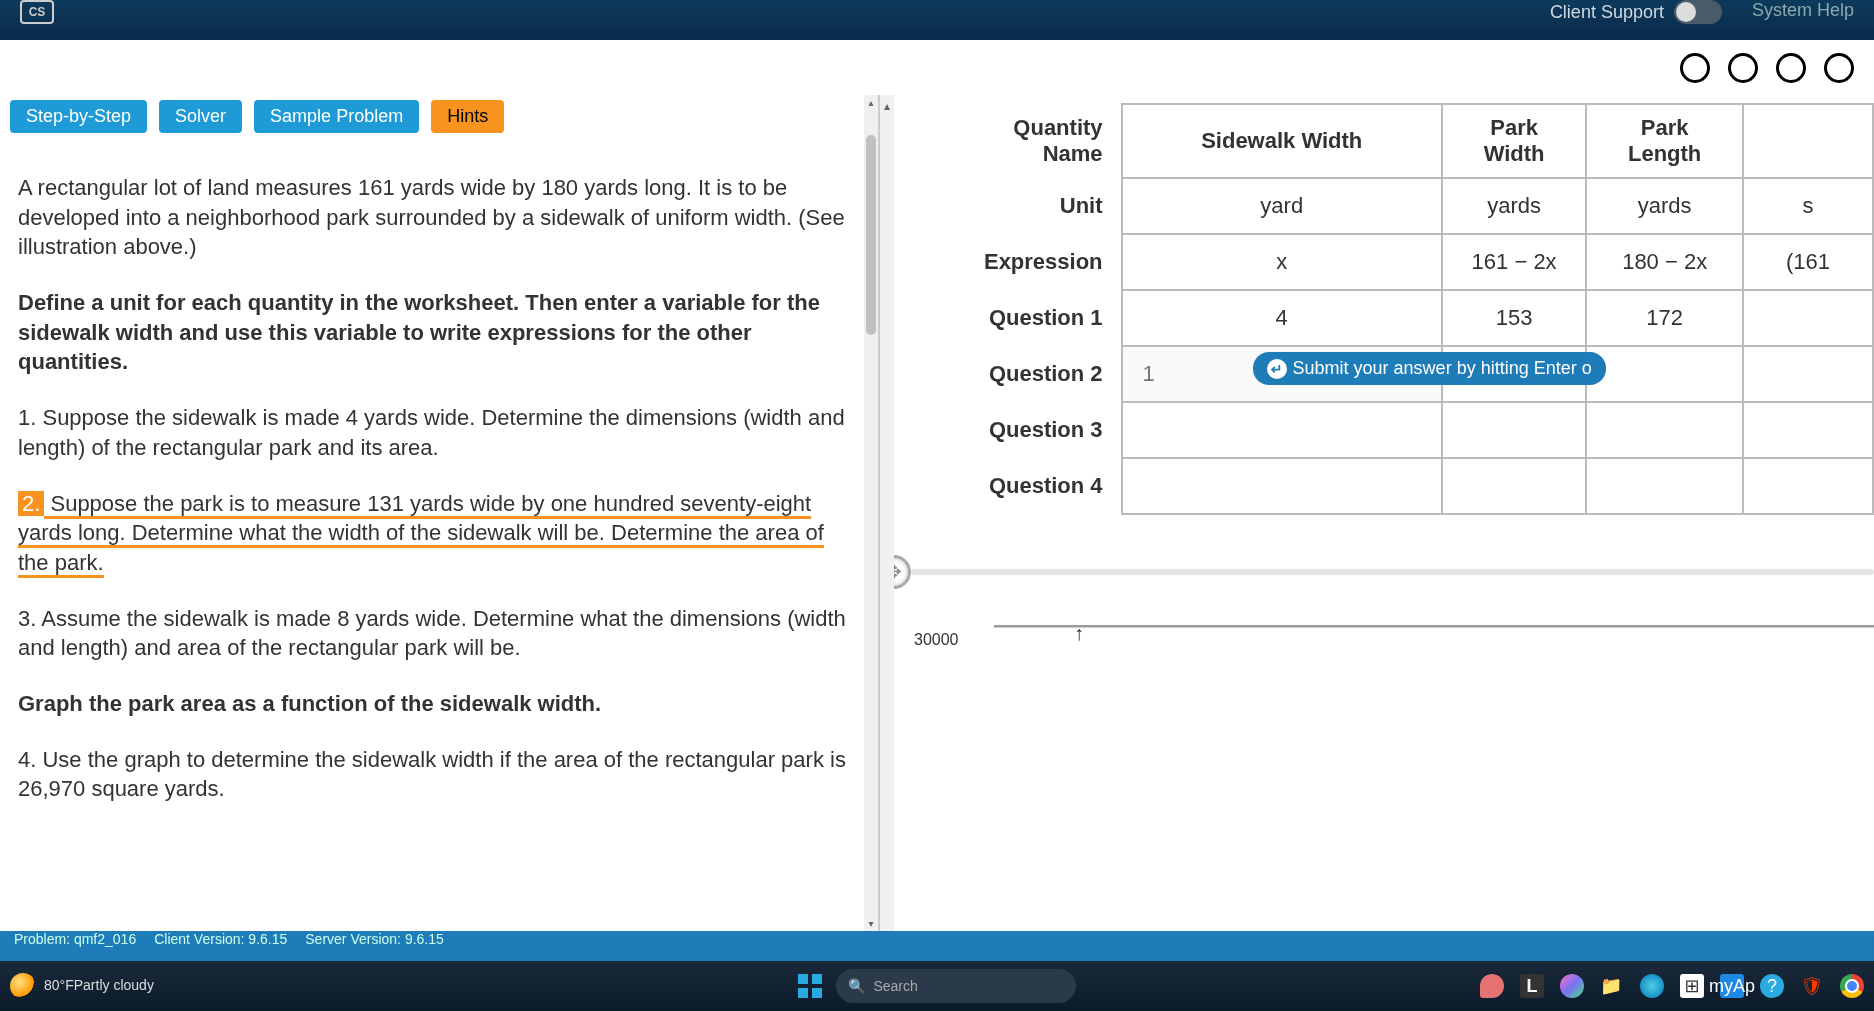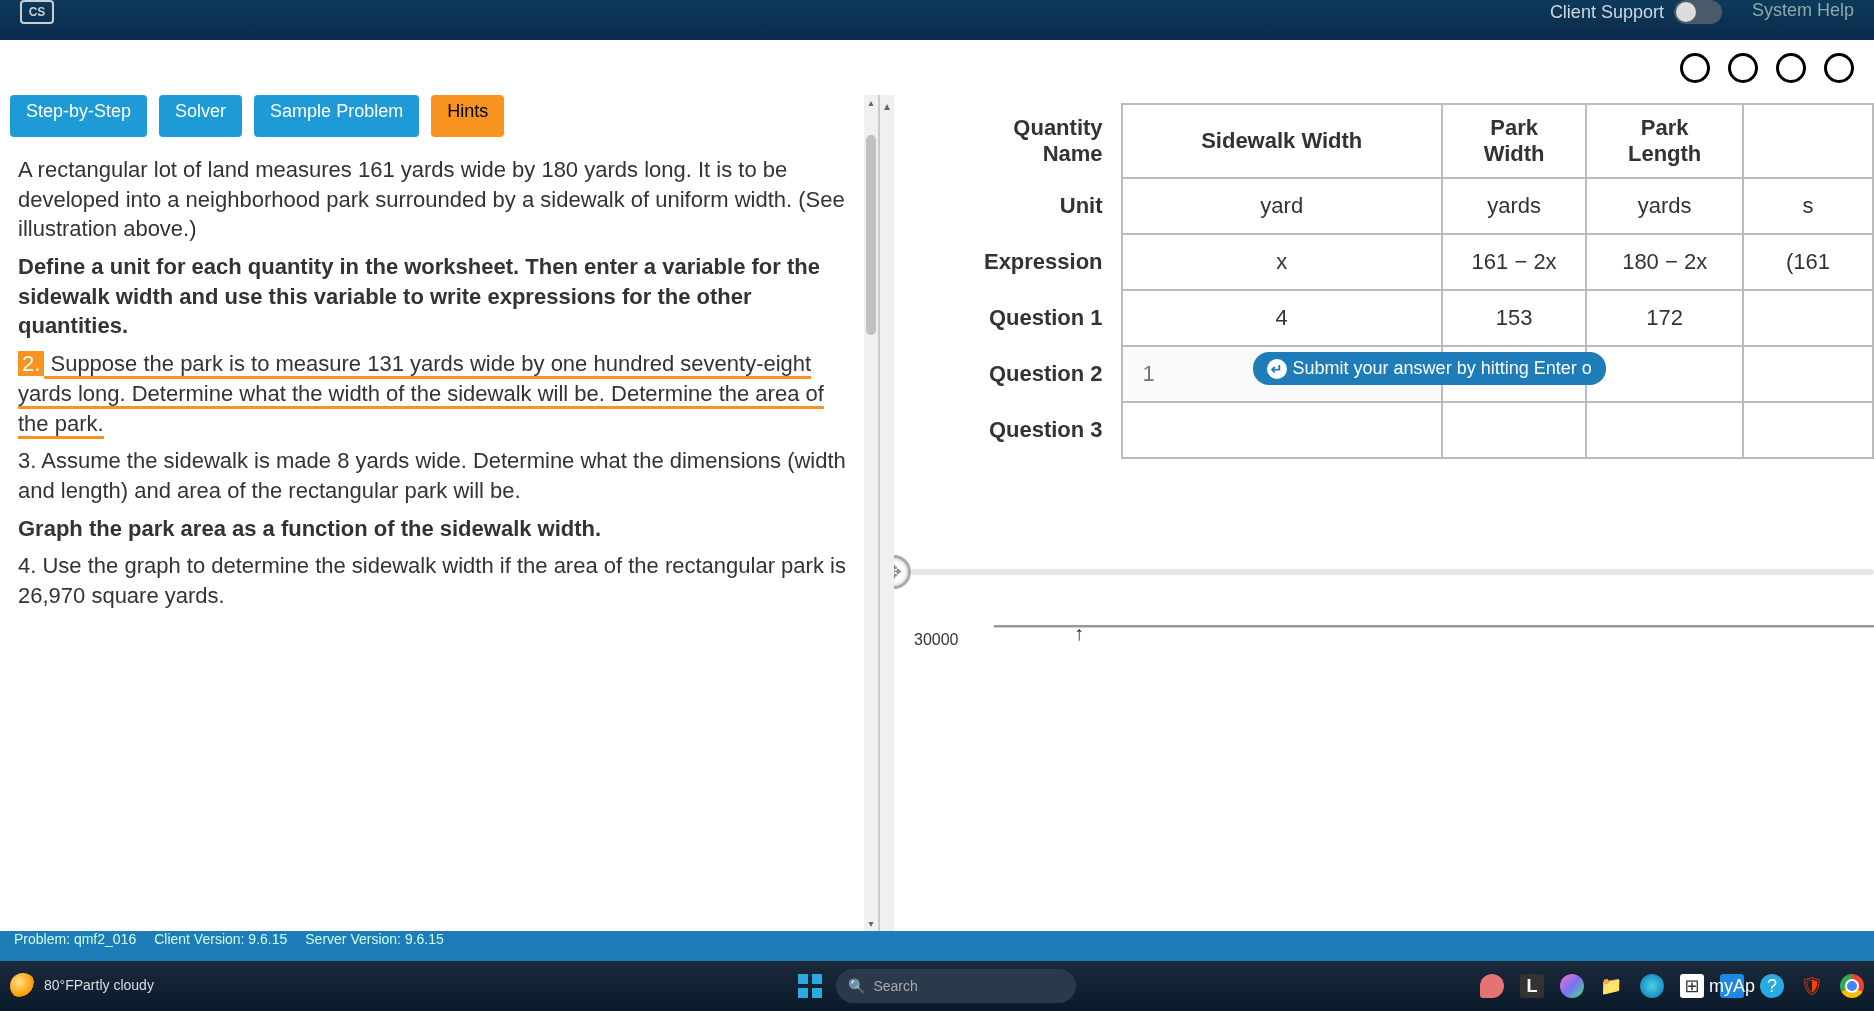--- a/index.html
+++ b/index.html
@@ -29,33 +29,33 @@
 
 .workspace {
   position:absolute; top:95px; left:0; right:0; bottom:80px; background:#fff; display:flex;
 }
 
 .left-pane {
   flex: 0 0 880px; position:relative; display:flex; flex-direction:column;
   border-right: 2px solid #ccc;
 }
 .tab-row {
-  display:flex; gap:12px; padding: 0 10px; height: 42px;
+  display:flex; gap:12px; padding: 0 10px; align-items:center; height: 42px;
 }
 .tab {
   padding: 6px 16px; border-radius:4px; font-size:18px; cursor:pointer;
 }
 .tab-blue { background:#1e9bd6; color:#fff; }
 .tab-orange { background:#f7931e; color:#000000; }
 
 .problem-body {
   padding: 10px 18px 18px 18px; font-size: 22px; color:#333; line-height: 1.35;
   overflow:auto;
 }
-.problem-body p { margin: 8px 0; }
+.problem-body p { margin: 26px 0; }
 .problem-body .bold { font-weight: bold; }
 .hl { background: #f7931e; color:#fff; padding: 0 4px; }
 .ul-or { border-bottom: 3px solid #f7931e; }
 
 .divider-vert {
   width: 14px; background: #f0f0f0; display:flex; flex-direction:column; align-items:center; justify-content:flex-start;
 }
 .divider-vert .arrow { margin-top:4px; font-size:12px; color:#666; }
 
 .right-pane {
@@ -166,20 +166,21 @@
       <div class="tab-row">
         <div class="tab tab-blue">Step-by-Step</div>
         <div class="tab tab-blue">Solver</div>
         <div class="tab tab-blue">Sample Problem</div>
         <div class="tab tab-orange">Hints</div>
       </div>
 
       <div class="problem-body">
         <p>A rectangular lot of land measures 161 yards wide by 180 yards long. It is to be developed into a neighborhood park surrounded by a sidewalk of uniform width. (See illustration above.)</p>
         <p class="bold">Define a unit for each quantity in the worksheet. Then enter a variable for the sidewalk width and use this variable to write expressions for the other quantities.</p>
+        <p>1.  Suppose the sidewalk is made 4 yards wide. Determine the dimensions (width and length) of the rectangular park and its area.</p>
         <p><span class="hl">2.</span><span class="ul-or"> Suppose the park is to measure 131 yards wide by one hundred seventy-eight yards long. Determine what the width of the sidewalk will be. Determine the area of the park.</span></p>
         <p>3.  Assume the sidewalk is made 8 yards wide. Determine what the dimensions (width and length) and area of the rectangular park will be.</p>
         <p class="bold">Graph the park area as a function of the sidewalk width.</p>
         <p>4.  Use the graph to determine the sidewalk width if the area of the rectangular park is 26,970 square yards.</p>
       </div>
 
       <div class="scrollbar-v">
         <div class="arr up">▴</div>
         <div class="thumb"></div>
         <div class="arr dn">▾</div>
@@ -232,20 +233,27 @@
                 <span class="enter-icon">↵</span>
                 <span>Submit your answer by hitting Enter o</span>
               </div>
             </td>
             <td></td>
             <td></td>
             <td></td>
           </tr>
           <tr>
             <th class="rowh">Question 3</th>
+            <td></td>
+            <td></td>
+            <td></td>
+            <td></td>
+          </tr>
+          <tr>
+            <th class="rowh">Question 4</th>
             <td></td>
             <td></td>
             <td></td>
             <td></td>
           </tr>
         </tbody>
       </table>
 
       <div class="right-slider">
         <div class="knob">✥</div>

